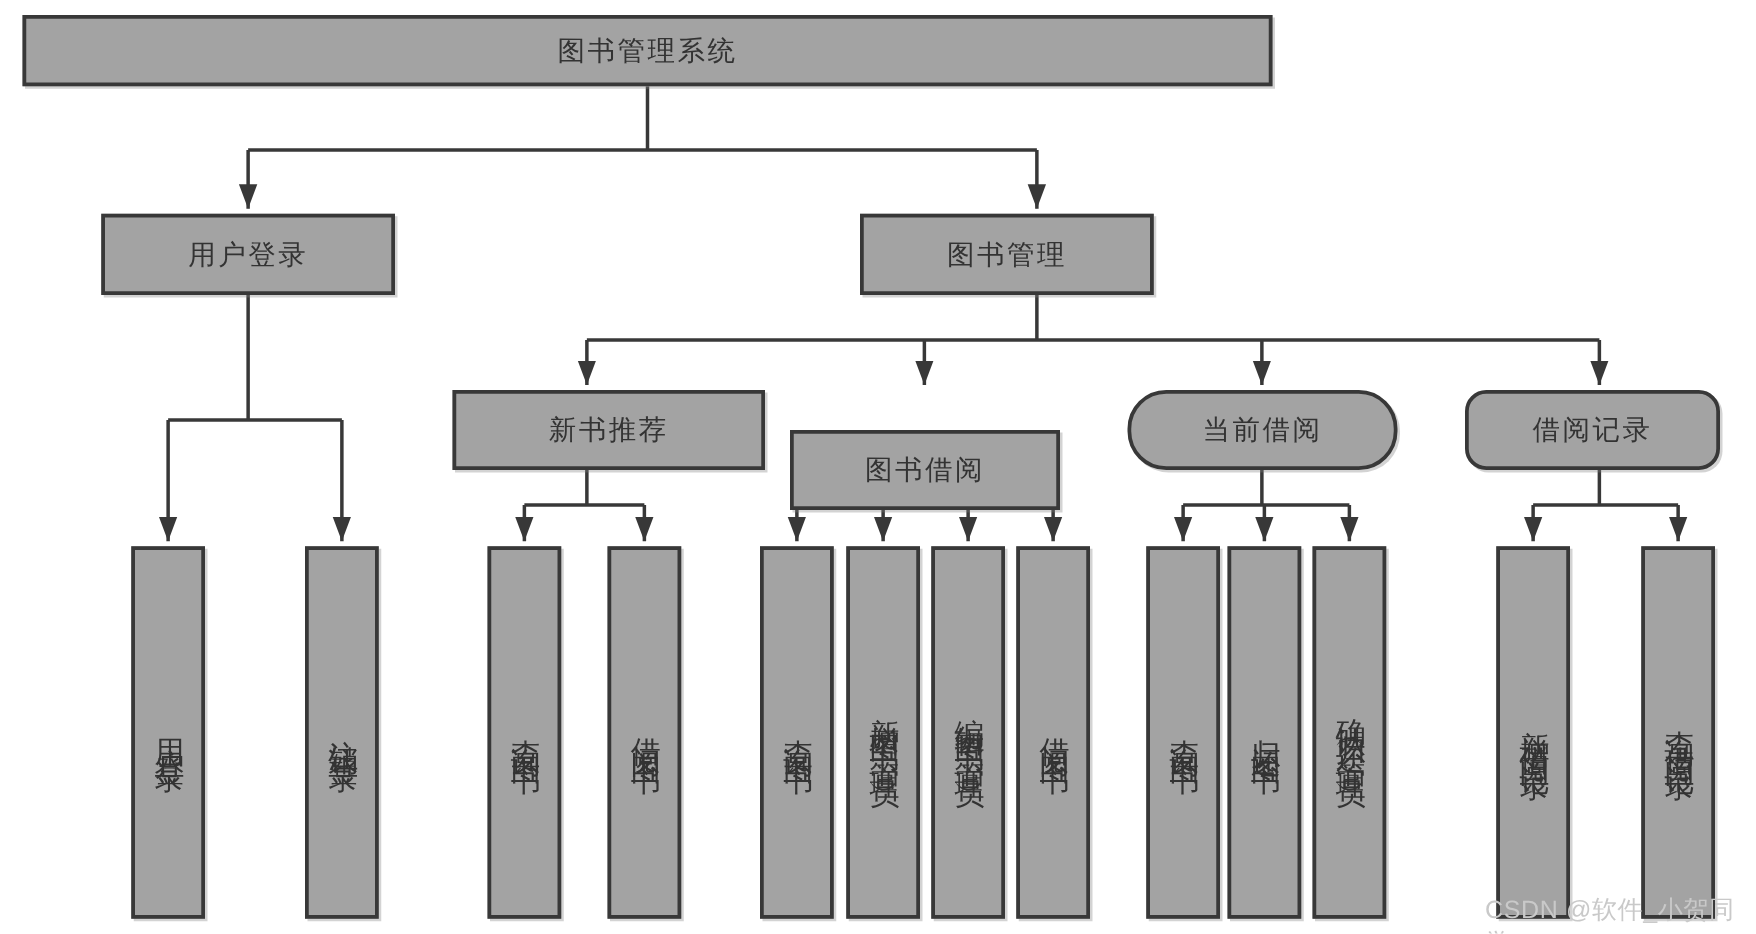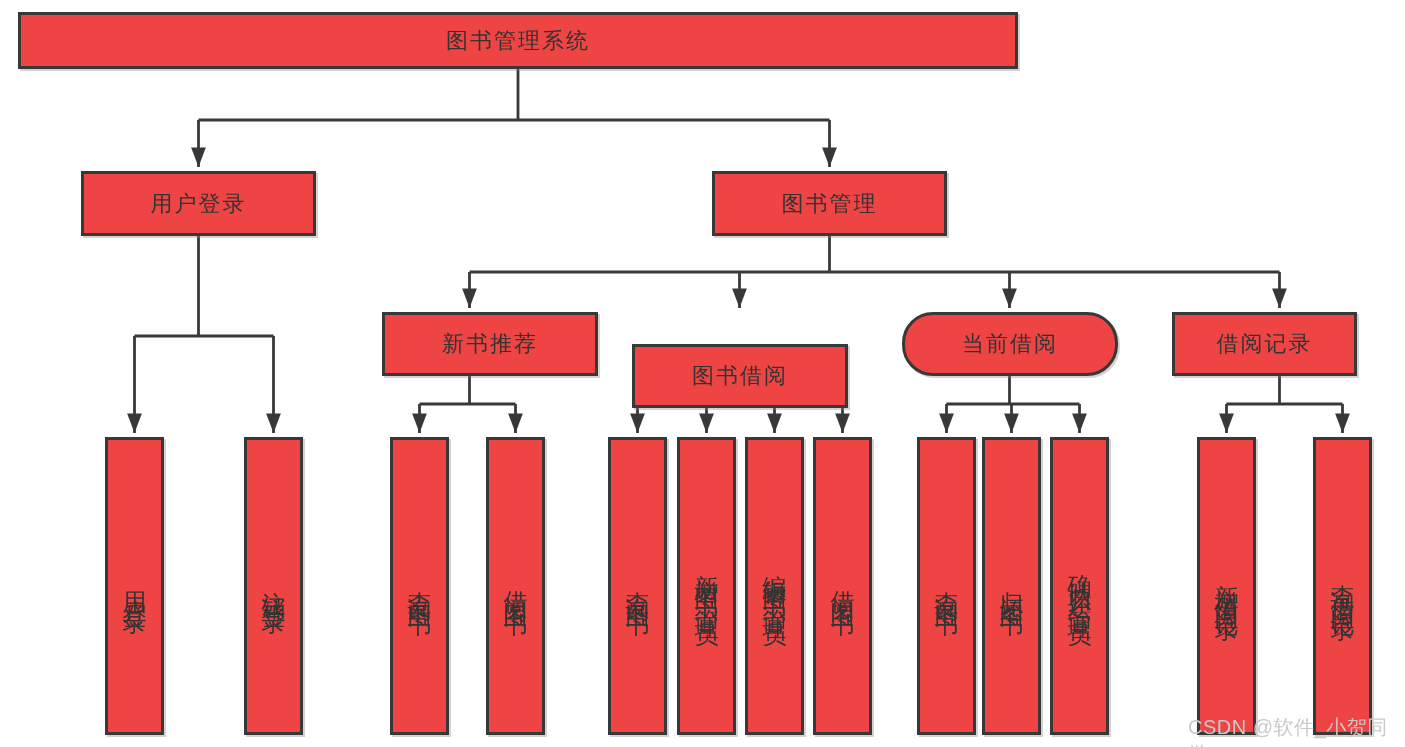--- a/index.html
+++ b/index.html
@@ -3,21 +3,21 @@
 <meta charset="utf-8">
 <style>
   html,body{margin:0;padding:0;background:#ffffff;}
   .stage{
     position:relative;width:1405px;height:747px;background:#ffffff;
     font-family:"Liberation Sans",sans-serif;overflow:hidden;color:#333333;
   }
   .wires{position:absolute;left:0;top:0;width:1405px;height:747px;}
   .wire{stroke:#383838;stroke-width:2.8;fill:none;}
   .node{
-    position:absolute;box-sizing:border-box;background:#ef4444;
+    position:absolute;box-sizing:border-box;background:#a3a3a3;
     border:3px solid #383838;box-shadow:2px 2px 0 rgba(130,130,130,0.35);
     display:flex;align-items:center;justify-content:center;
     font-size:22px;letter-spacing:2px;white-space:nowrap;
   }
   .node-v{
     writing-mode:vertical-rl;text-orientation:mixed;
     font-size:24px;letter-spacing:7px;
   }
   .watermark{
     position:absolute;left:1188px;top:714px;
@@ -73,26 +73,26 @@
 
     <path class="wire" d="M1279.5,376 V404"></path>
     <path class="wire" d="M1226.5,404 H1342.5"></path>
     <path class="wire" d="M1226.5,404 V433" marker-end="url(#arr)"></path>
     <path class="wire" d="M1342.5,404 V433" marker-end="url(#arr)"></path>
   </svg>
 
   <div class="node" style="left:18px;top:12px;width:1000px;height:57px;">图书管理系统</div>
 
   <div class="node" style="left:81px;top:171px;width:235px;height:65px;">用户登录</div>
-  <div class="node" style="left:712px;top:171px;width:235px;height:65px;">图书管理</div>
+  <div class="node" style="left:688px;top:171px;width:235px;height:65px;">图书管理</div>
 
-  <div class="node" style="left:382px;top:312px;width:216px;height:64px;">新书推荐</div>
+  <div class="node" style="left:362px;top:312px;width:250px;height:64px;">新书推荐</div>
   <div class="node" style="left:632px;top:312px;width:216px;height:64px;margin-top:32px;">图书借阅</div>
   <div class="node" style="left:902px;top:312px;width:216px;height:64px;border-radius:31px;">当前借阅</div>
-  <div class="node" style="left:1172px;top:312px;width:185px;height:64px;">借阅记录</div>
+  <div class="node" style="left:1172px;top:312px;width:204px;height:64px;border-radius:17px;">借阅记录</div>
 
   <div class="node node-v" style="left:105px;top:437px;width:59px;height:298px;">用户登录</div>
   <div class="node node-v" style="left:244px;top:437px;width:59px;height:298px;">注销登录</div>
 
   <div class="node node-v" style="left:390px;top:437px;width:59px;height:298px;">查询图书</div>
   <div class="node node-v" style="left:486px;top:437px;width:59px;height:298px;">借阅图书</div>
 
   <div class="node node-v" style="left:608px;top:437px;width:59px;height:298px;">查询图书</div>
   <div class="node node-v" style="left:677px;top:437px;width:59px;height:298px;">新增图书（管理员）</div>
   <div class="node node-v" style="left:745px;top:437px;width:59px;height:298px;">编辑图书（管理员）</div>

